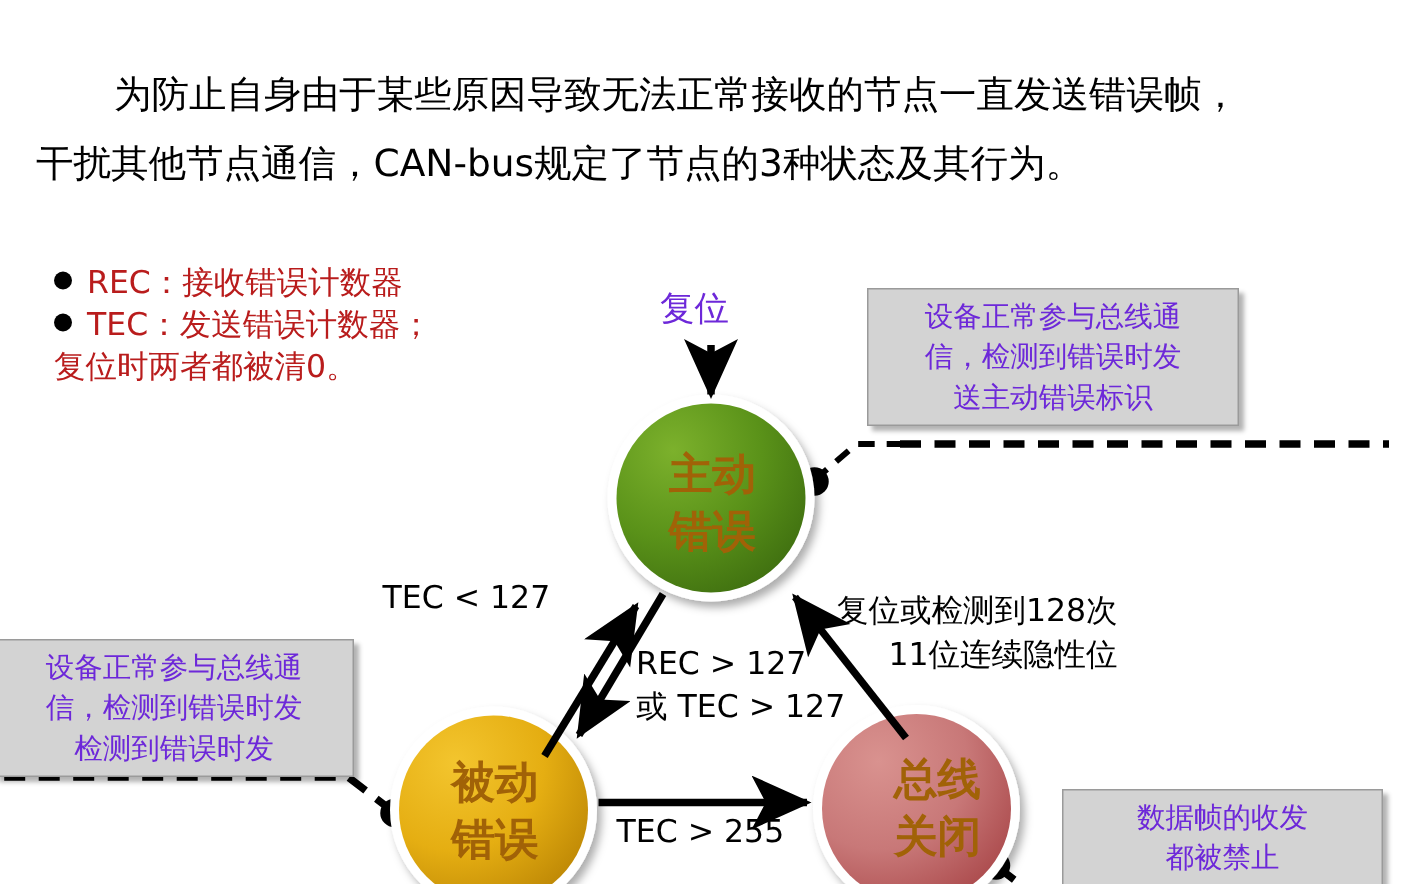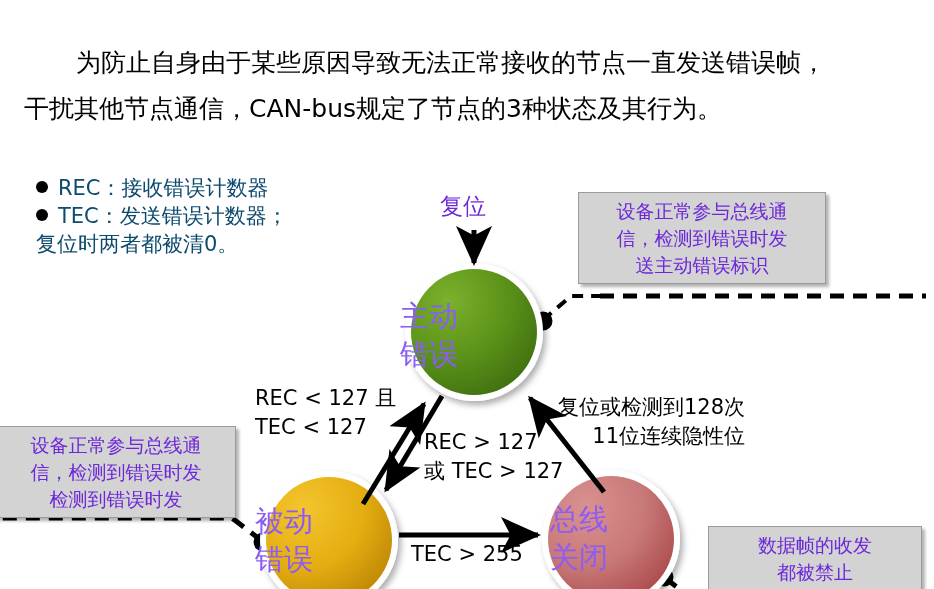--- a/index.html
+++ b/index.html
@@ -33,21 +33,21 @@
   #intro .ln1 { display: block; text-indent: 52px; }
   #intro .ln2 { display: block; }
 
   
   #legend {
     position: absolute;
     left: 36px;
     top: 142px;
     font-size: 21px;
     line-height: 28px;
-    color: #0c4a6e;
+    color: #b91c1c;
     white-space: nowrap;
   }
   #legend .row { display: block; }
   #legend .bullet {
     display: inline-block;
     width: 12px;
     height: 12px;
     border-radius: 50%;
     background: #000;
     margin-right: 10px;
@@ -82,25 +82,25 @@
     position: absolute;
     left: 0;
     top: 0;
     width: 934px;
     height: 589px;
   }
 
   
   .node-label {
     position: absolute;
-    color: #8b5cf6;
+    color: #a16207;
     font-size: 29px;
     line-height: 38px;
-    text-align: left;
-    font-weight: normal;
+    text-align: center;
+    font-weight: bold;
     white-space: nowrap;
     pointer-events: none;
   }
   #label-active  { left: 400px; top: 265px; width: 150px; }
   #label-passive { left: 255px; top: 470px; width: 150px; }
   #label-busoff  { left: 550px; top: 468px; width: 150px; }
 
   
   .edge-label {
     position: absolute;
@@ -222,21 +222,20 @@
     <div>错误</div>
   </div>
   <div class="node-label" id="label-busoff">
     <div>总线</div>
     <div>关闭</div>
   </div>
 
   <div class="edge-label red" id="edge-reset">复位</div>
 
   <div class="edge-label" id="edge-rec-lt">
-    <div>REC &lt; 127 且</div>
     <div>TEC &lt; 127</div>
   </div>
 
   <div class="edge-label" id="edge-rec-gt">
     <div>REC &gt; 127</div>
     <div>或 TEC &gt; 127</div>
   </div>
 
   <div class="edge-label" id="edge-recover">
     <div>复位或检测到128次</div>

